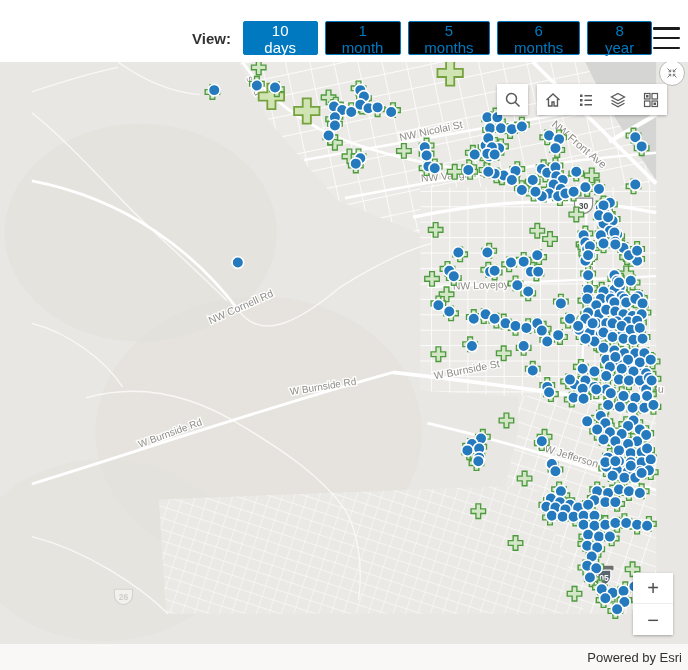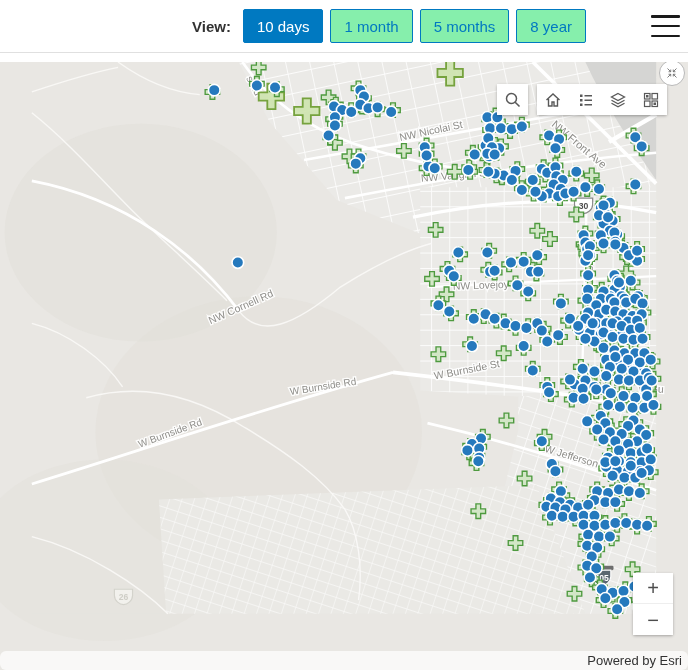--- a/index.html
+++ b/index.html
@@ -1,56 +1,57 @@
 <!DOCTYPE html>
 <html><head>
 <meta charset="utf-8">
 <style>
   html,body{margin:0;padding:0;width:688px;height:670px;overflow:hidden;
     font-family:"Liberation Sans",sans-serif;background:#fff;}
   
-  .header{position:absolute;top:0;left:0;width:688px;height:53px;background:#fff;
+  .header{position:absolute;top:12px;left:0;width:688px;height:53px;background:#fff;
     border-bottom:1px solid #e0e0e0;display:flex;align-items:center;box-sizing:border-box;}
   .view-label{margin-left:192px;font-size:15px;font-weight:700;color:#323232;}
   .btn-row{display:flex;margin-left:12px;gap:7px;}
   .view-btn{height:34px;padding:0 13px;font-size:15px;font-family:"Liberation Sans",sans-serif;
-    background:#86efac;color:#0079c1;border:1px solid #0079c1;border-radius:2px;cursor:pointer;}
+    background:#000000;color:#0079c1;border:1px solid #0079c1;border-radius:2px;cursor:pointer;}
   .view-btn.selected{background:#0079c1;color:#fff;}
   .menu-btn{margin-left:auto;margin-right:7px;width:31px;height:28px;background:none;border:none;
     display:flex;flex-direction:column;justify-content:space-between;padding:3px 1px;cursor:pointer;}
   .menu-btn span{display:block;height:2.5px;background:#1a1a1a;border-radius:1px;}
   
   .map{position:absolute;top:62px;left:0;width:688px;height:608px;background:#e9e7e3;
     overflow:hidden;cursor:grab;}
   .map svg.base{position:absolute;top:0;left:0;}
   .widget{position:absolute;background:#fff;box-shadow:0 1px 3px rgba(0,0,0,.3);border-radius:2px;}
   .tool-btn{width:31px;height:31px;display:flex;align-items:center;justify-content:center;
     background:#fff;border:none;padding:0;cursor:pointer;}
   .tool-group{display:flex;}
   .tool-group .tool-btn{width:32.5px;}
   .zoomctl{left:633px;top:511px;width:40px;display:flex;flex-direction:column;}
   .zoom-btn{height:31px;background:#fff;border:none;font-size:20px;color:#4c4c4c;cursor:pointer;
     font-family:"Liberation Sans",sans-serif;line-height:1;}
   .zoomctl .zoom-btn:first-child{border-bottom:1px solid #eee;}
   .collapse-btn{position:absolute;left:659px;top:-2px;width:26px;height:26px;border-radius:50%;
     background:#fff;border:1px solid #b9b9b9;box-sizing:border-box;display:flex;align-items:center;
     justify-content:center;cursor:pointer;}
-  .attrib{position:absolute;left:0;bottom:0;width:688px;height:19px;
-    background:rgba(255,255,255,.72);display:flex;align-items:center;justify-content:flex-end;border-radius:6px;}
+  .attrib{position:absolute;left:0;bottom:0;width:688px;height:26px;
+    background:rgba(255,255,255,.72);display:flex;align-items:center;justify-content:flex-end;}
   .attrib span{font-size:13px;color:#323232;padding-right:6px;}
 </style>
 </head>
 <body>
 
 <div class="header">
   <span class="view-label">View:</span>
   <div class="btn-row">
     <button class="view-btn selected">10 days</button>
     <button class="view-btn">1 month</button>
     <button class="view-btn">5 months</button>
+    <button class="view-btn">6 months</button>
     <button class="view-btn">8 year</button>
   </div>
   <button class="menu-btn">
     <span></span>
       <span></span>
       <span></span>
   </button>
 </div>
 
 <div class="map">

